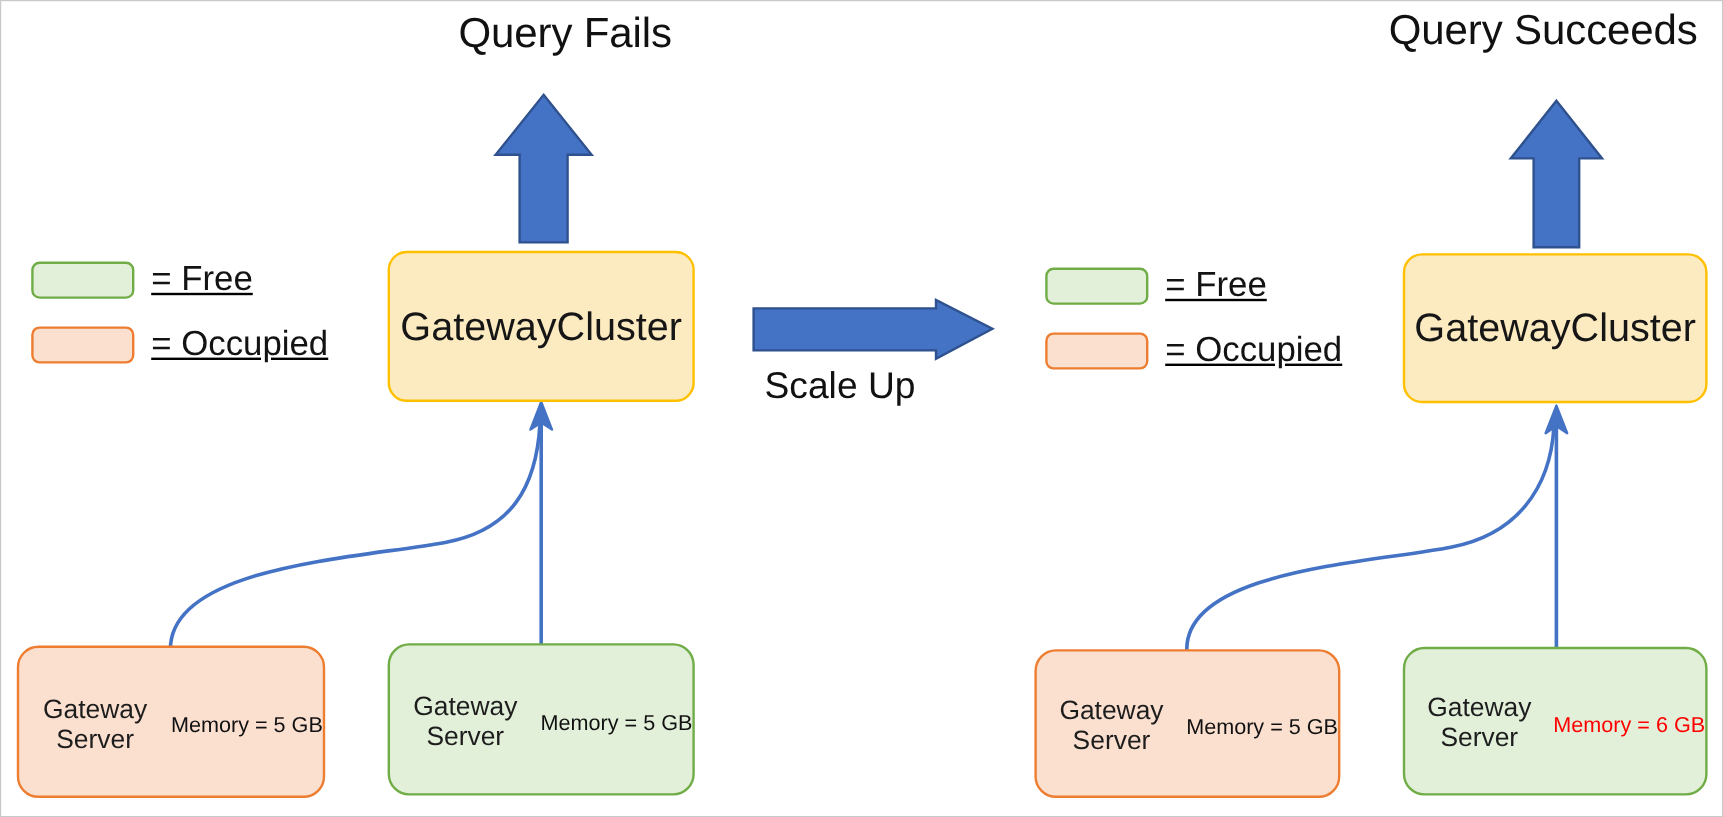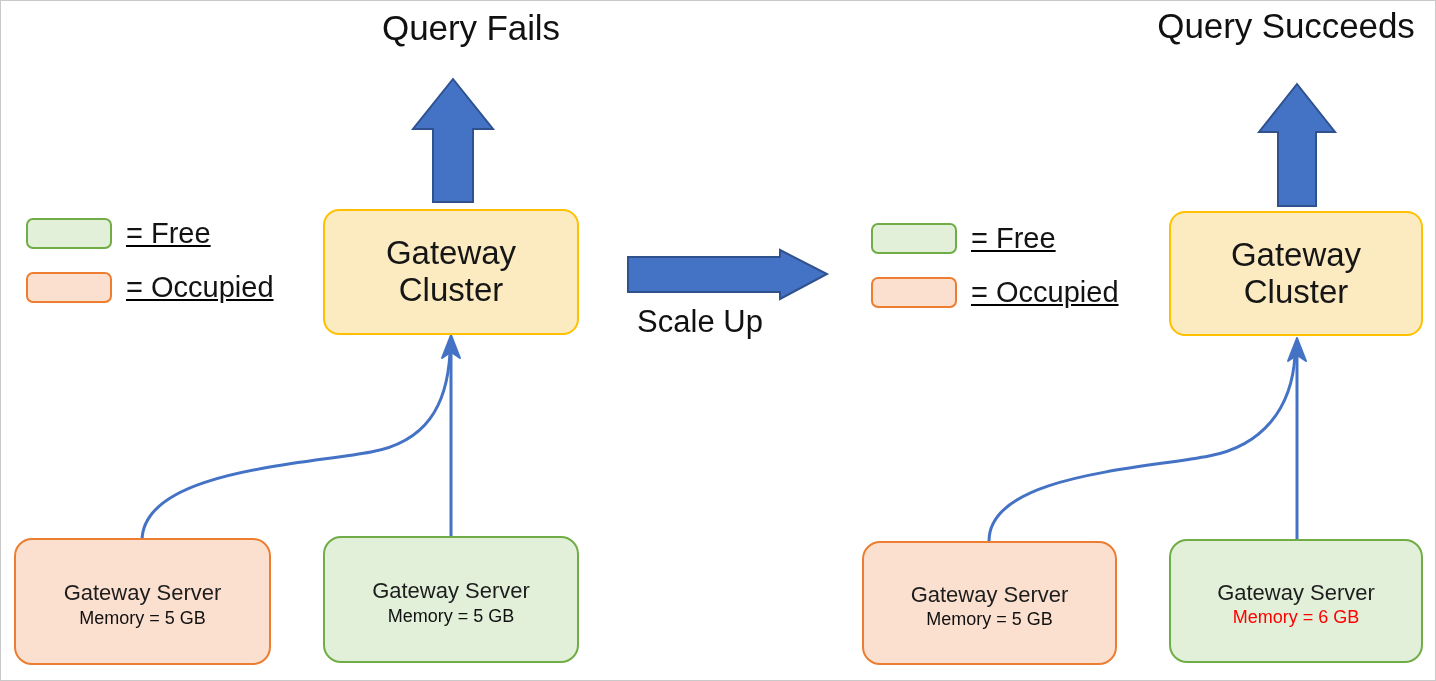--- a/index.html
+++ b/index.html
@@ -33,21 +33,21 @@
     white-space:nowrap;
     letter-spacing:-0.1px;
   }
 
   
   .node{
     position:absolute;
     box-sizing:border-box;
     border-radius:14px;
     display:flex;
-    flex-direction:column;
+    flex-direction:row;
     align-items:center;
     justify-content:center;
     text-align:center;
     line-height:1.12;
   }
   .node.cluster{
     background:#FCEBC1;
     border:2px solid #FFC000;
     border-radius:16px;
     font-size:33px;

